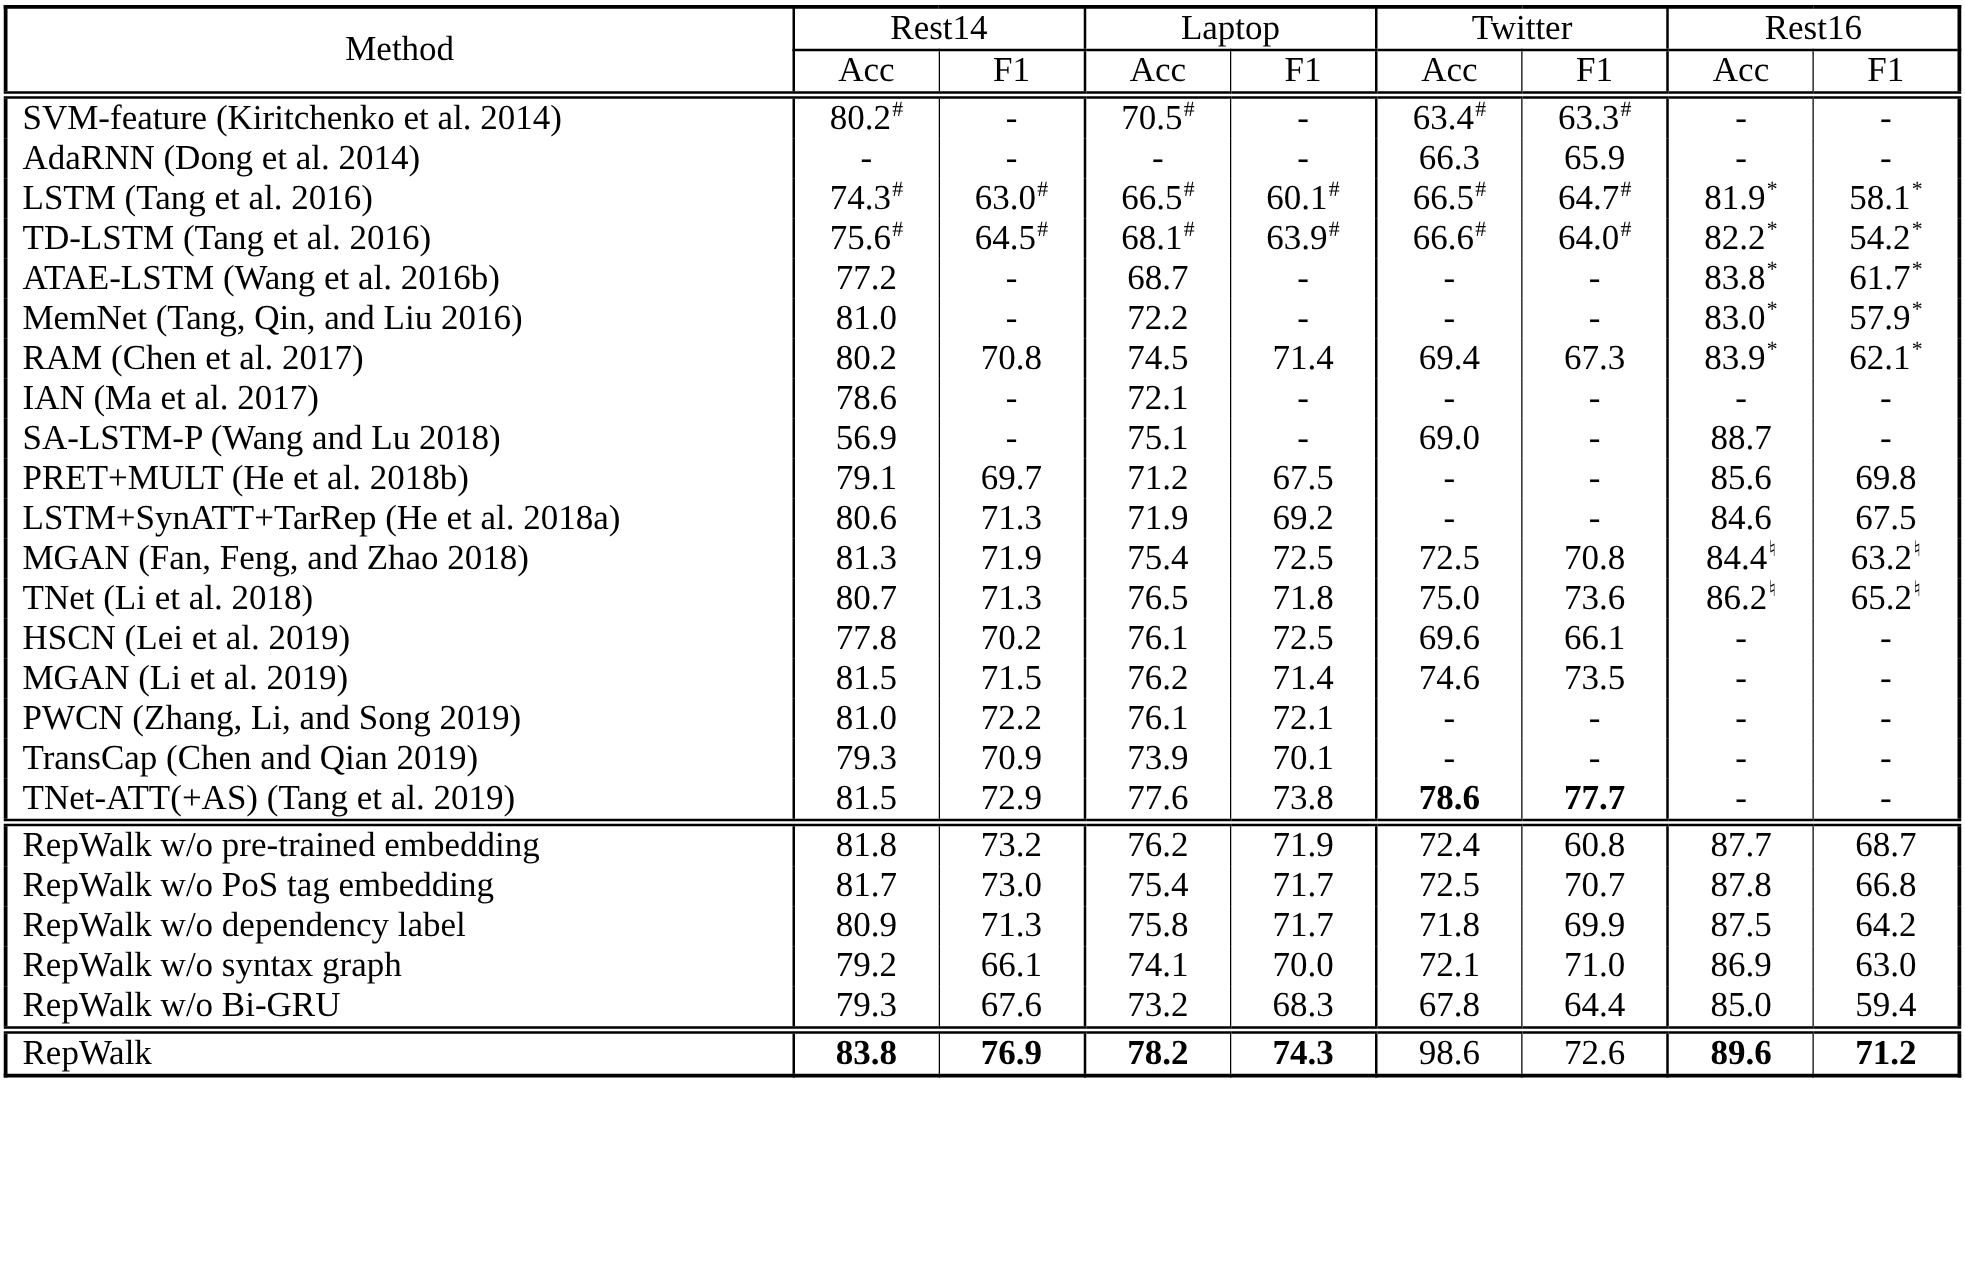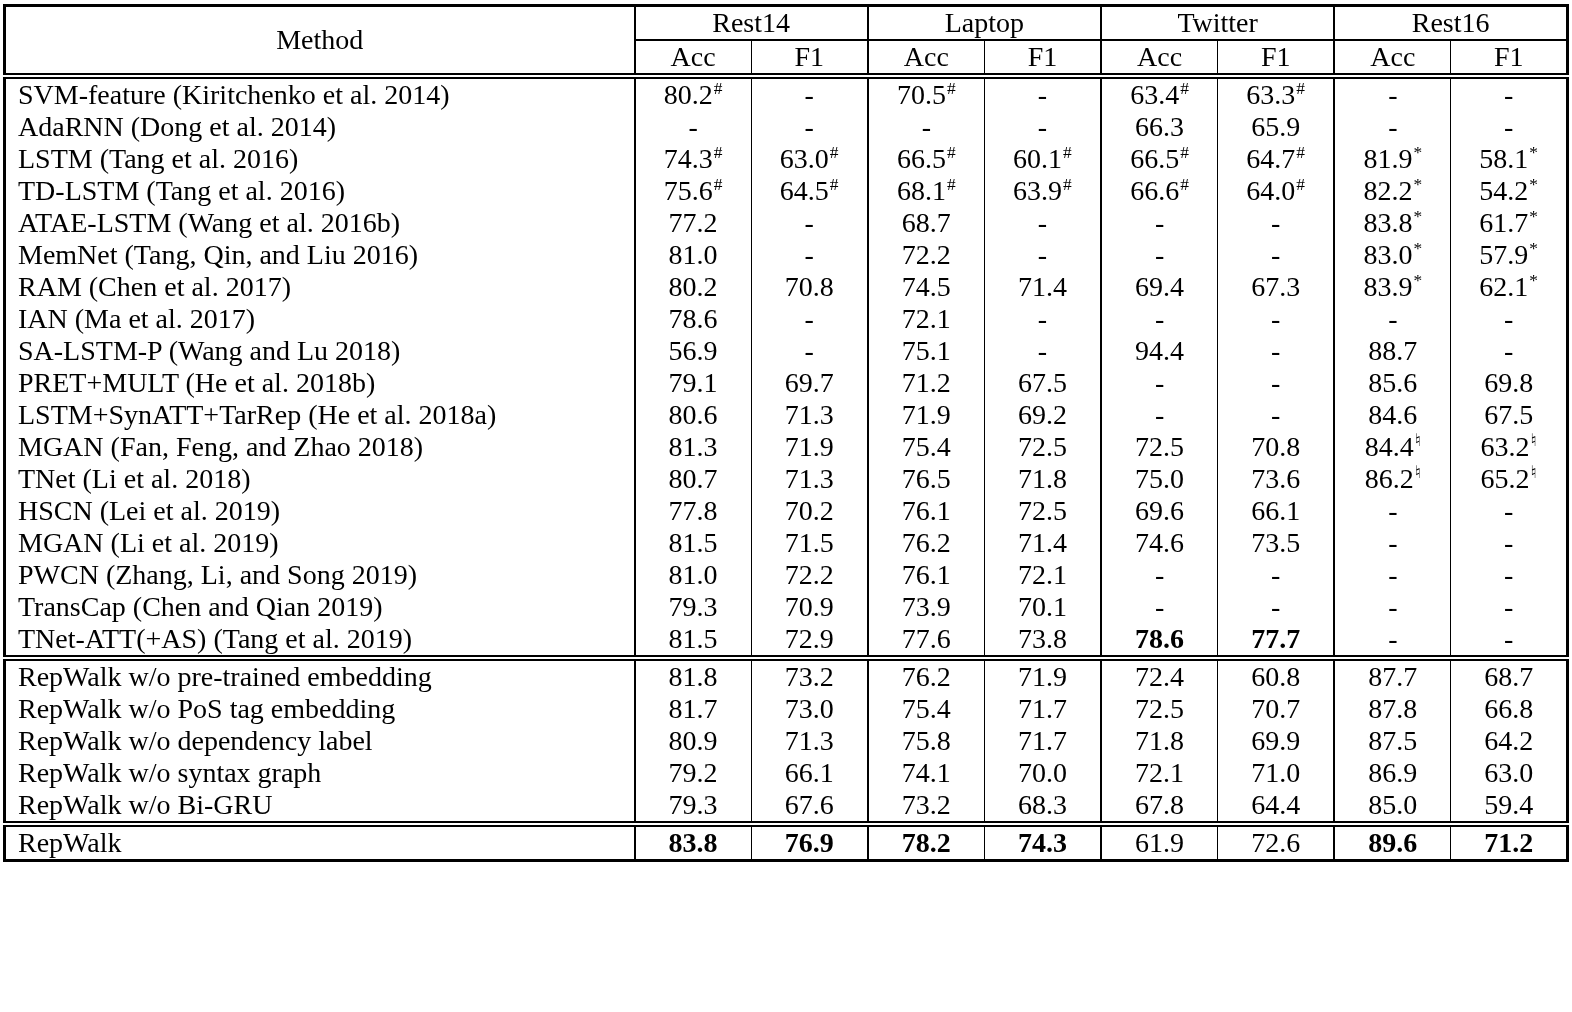--- a/index.html
+++ b/index.html
@@ -167,21 +167,21 @@
           <td class="val vt">-</td>
           <td class="val vs">-</td>
           <td class="val vt">-</td>
         </tr>
         <tr>
           <td class="method-cell">SA-LSTM-P (Wang and Lu 2018)</td>
           <td class="val vs">56.9</td>
           <td class="val vt">-</td>
           <td class="val vs">75.1</td>
           <td class="val vt">-</td>
-          <td class="val vs">94.4</td>
+          <td class="val vs">69.0</td>
           <td class="val vt">-</td>
           <td class="val vs">88.7</td>
           <td class="val vt">-</td>
         </tr>
         <tr>
           <td class="method-cell">PRET+MULT (He et al. 2018b)</td>
           <td class="val vs">79.1</td>
           <td class="val vt">69.7</td>
           <td class="val vs">71.2</td>
           <td class="val vt">67.5</td>
@@ -336,20 +336,20 @@
           <td class="val vt">59.4</td>
         </tr>
       </tbody>
       <tbody>
         <tr>
           <td class="method-cell">RepWalk</td>
           <td class="val vs bold">83.8</td>
           <td class="val vt bold">76.9</td>
           <td class="val vs bold">78.2</td>
           <td class="val vt bold">74.3</td>
-          <td class="val vs">61.9</td>
+          <td class="val vs">98.6</td>
           <td class="val vt">72.6</td>
           <td class="val vs bold">89.6</td>
           <td class="val vt bold">71.2</td>
         </tr>
       </tbody>
     </table>
 </div>
 
 </body></html>

